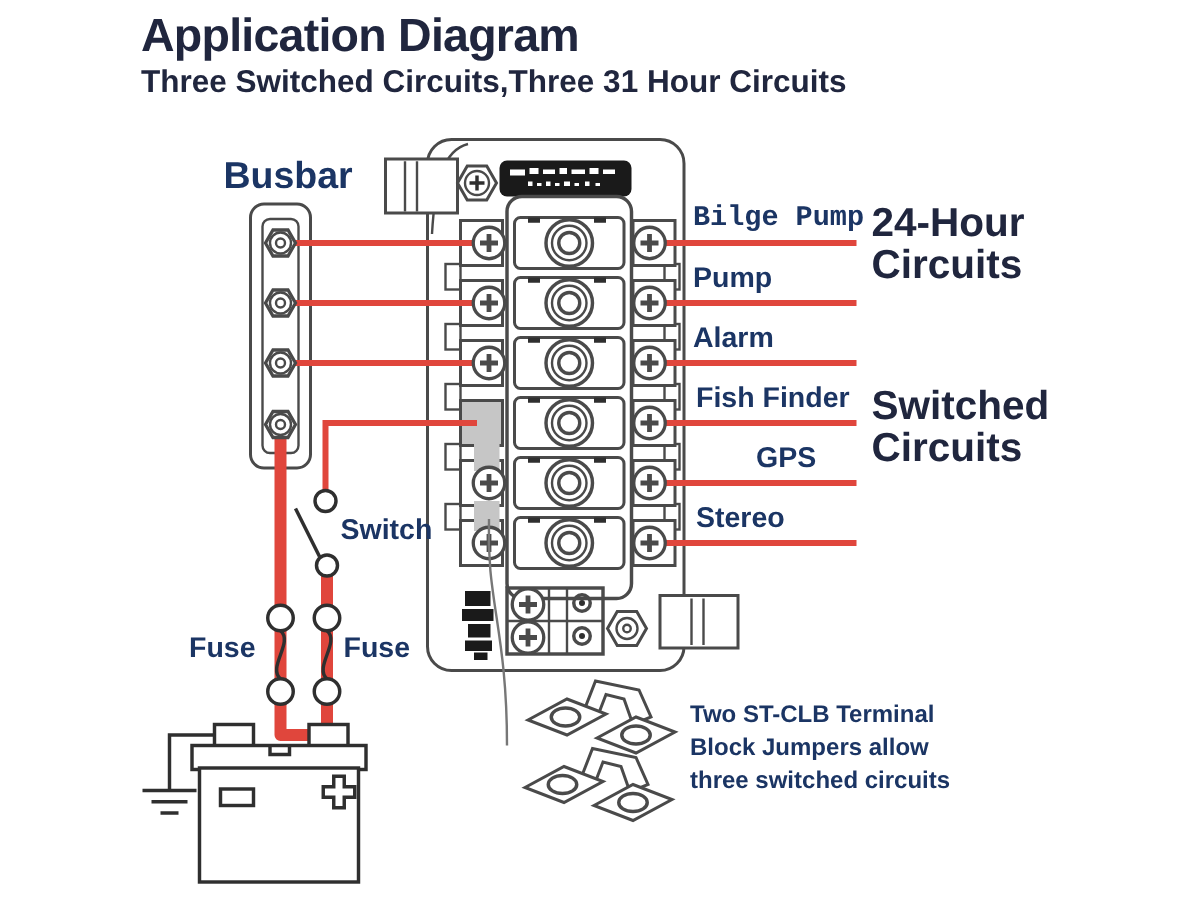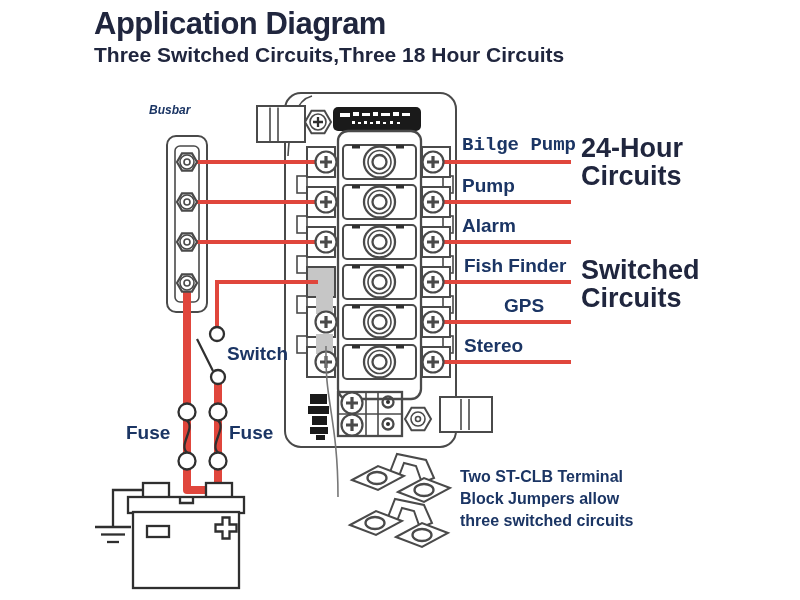--- a/index.html
+++ b/index.html
@@ -7,26 +7,27 @@
     --label-navy:#1b3564;
     --title-navy:#20263e;
     --line-art:#4a4a4a;
     --symbol-dark:#2f2f2f;
     --jumper-gray:#c6c6c6;
   }
   html,body{margin:0;padding:0;background:#fff;}
   .stage{
     position:relative;width:800px;height:600px;background:#ffffff;overflow:hidden;
     font-family:"Liberation Sans",sans-serif;
+    border-radius:13px;
   }
   .stage svg{position:absolute;left:0;top:0;}
   .txt{position:absolute;font-weight:bold;color:var(--label-navy);white-space:nowrap;line-height:1.05;}
   .title{left:94px;top:8px;font-size:31px;color:var(--title-navy);letter-spacing:-0.5px;}
   .subtitle{left:94px;top:44px;font-size:21px;color:var(--title-navy);}
-  .busbar-lbl{left:149px;top:104px;font-size:12px;font-style:italic;}
+  .busbar-lbl{left:149px;top:104px;font-size:25px;}
   .toload-lbl{left:462px;top:98px;font-size:19px;}
   .c-lbl{font-size:19px;left:462px;}
   .c0{top:136px;font-family:Liberation Mono, monospace;} .c1{top:176px;} .c2{top:216px;text-align:right;} .c3{top:256px;left:464px;} .c4{top:296px;left:464px;margin-left:40px;} .c5{top:336px;left:464px;}
   .grp{font-size:27px;left:581px;line-height:28px;color:var(--title-navy);}
   .g24{top:134px;} .gsw{top:256px;}
   .switch-lbl{left:227px;top:344px;font-size:19px;text-align:right;}
   .fuseL-lbl{left:126px;top:423px;font-size:19px;}
   .fuseR-lbl{left:229px;top:423px;font-size:19px;}
   .note{left:460px;top:466px;font-size:16px;line-height:22px;}
   
@@ -295,21 +296,21 @@
     <g transform="translate(348,495)">
       <path d="M40,22 L47,4 L76,10 L84,28 L72,33 L66,16 L54,13 L49,26 Z" class="blk"></path>
       <path d="M2,30 L28,16 L54,26 L28,40 Z" class="blk"></path>
       <ellipse cx="27" cy="28" rx="9.5" ry="6" class="ln2" fill="#fff"></ellipse>
       <path d="M48,42 L74,28 L100,38 L74,52 Z" class="blk"></path>
       <ellipse cx="74" cy="40" rx="9.5" ry="6" class="ln2" fill="#fff"></ellipse>
     </g>
   </svg>
 
   <div class="txt title">Application Diagram</div>
-  <div class="txt subtitle">Three Switched Circuits,Three 18 Hour Circuits</div>
+  <div class="txt subtitle">Three Switched Circuits,Three 31 Hour Circuits</div>
   <div class="txt busbar-lbl">Busbar</div>
 
   <div class="txt c-lbl c0">Bilge Pump</div>
   <div class="txt c-lbl c1">Pump</div>
   <div class="txt c-lbl c2">Alarm</div>
   <div class="txt c-lbl c3">Fish Finder</div>
   <div class="txt c-lbl c4">GPS</div>
   <div class="txt c-lbl c5">Stereo</div>
 
   <div class="txt grp g24">

